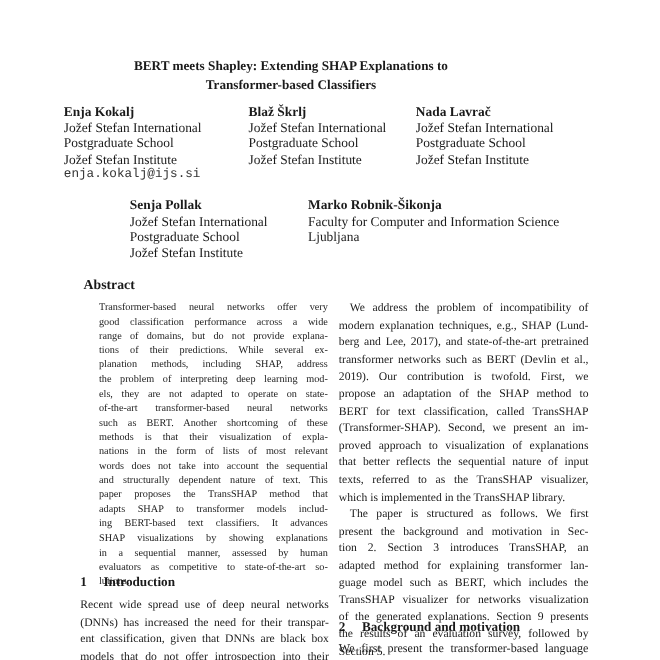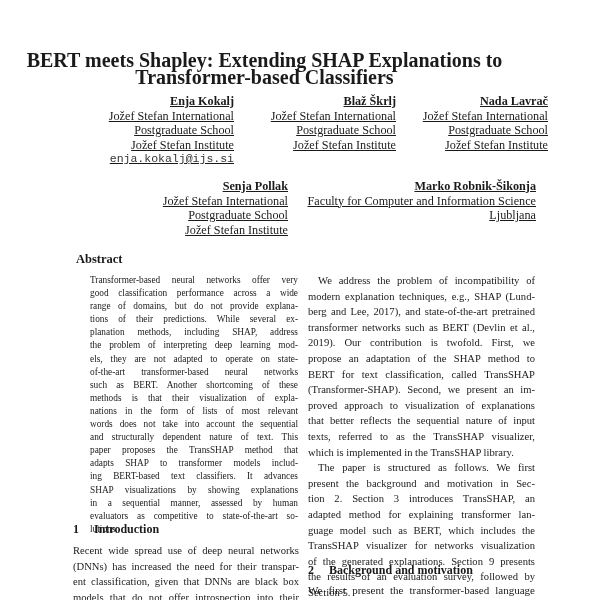--- a/index.html
+++ b/index.html
@@ -1,20 +1,20 @@
 <!DOCTYPE html>
 <html><head>
 <meta charset="utf-8">
 <style>
   html, body { margin: 0; padding: 0; background: #ffffff; }
   body { width: 600px; height: 600px; overflow: hidden; position: relative;
          font-family: "Liberation Serif", "DejaVu Serif", serif; color: #1a1a1a; }
   .abs { position: absolute; }
-  .title { left: 0; width: 529px; text-align: center; font-weight: bold; font-size: 20px; line-height: 17px; }
-  .author { position: absolute; text-align: right; font-size: 12.2px; line-height: 14.5px; text-decoration: underline; }
+  .title { left: 0; width: 529px; text-align: center; font-weight: bold; font-size: 12px; line-height: 17px; }
+  .author { position: absolute; text-align: left; font-size: 12.2px; line-height: 14.5px; }
   .author .name { font-weight: bold; }
   .author .email { font-family: "Liberation Mono", "DejaVu Sans Mono", monospace; font-size: 11.5px; color: #333; }
   .abstract-heading { left: 76px; width: 208px; text-align: left; font-weight: bold; font-size: 12.5px; }
   .col { position: absolute; font-size: 10.2px; line-height: 13.35px; }
   .col .line { display: block; white-space: nowrap; text-align: justify; text-align-last: justify; }
   .col .line.last { text-align-last: left; }
   .abstract-col { left: 90px; top: 274px; width: 208px; font-size: 9.3px; line-height: 13.1px; }
   .left-col { left: 73px; top: 543px; width: 226px; font-size: 10.6px; line-height: 15.5px; }
   .right-col { left: 308px; top: 273px; width: 227px; font-size: 10.6px; line-height: 15.6px; }
   .section-heading { position: absolute; font-weight: bold; font-size: 12px; }

